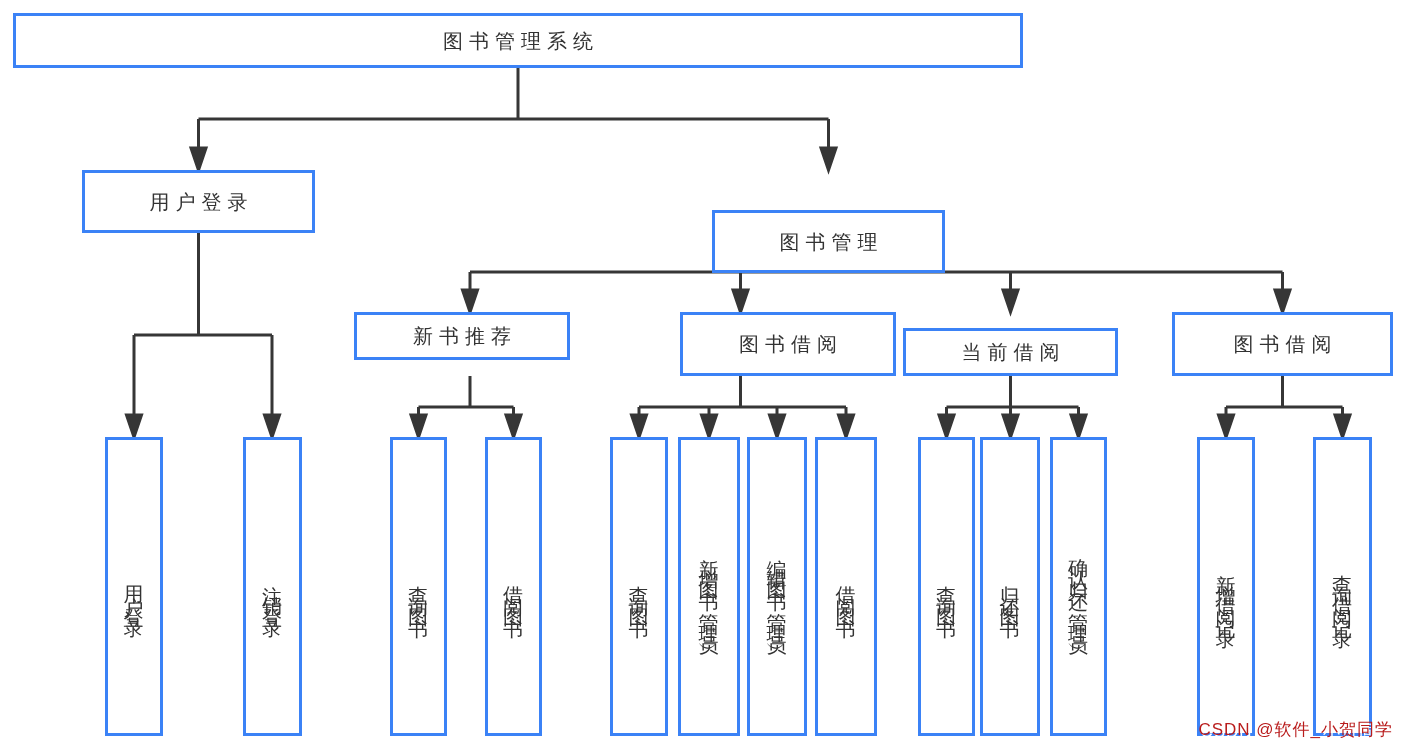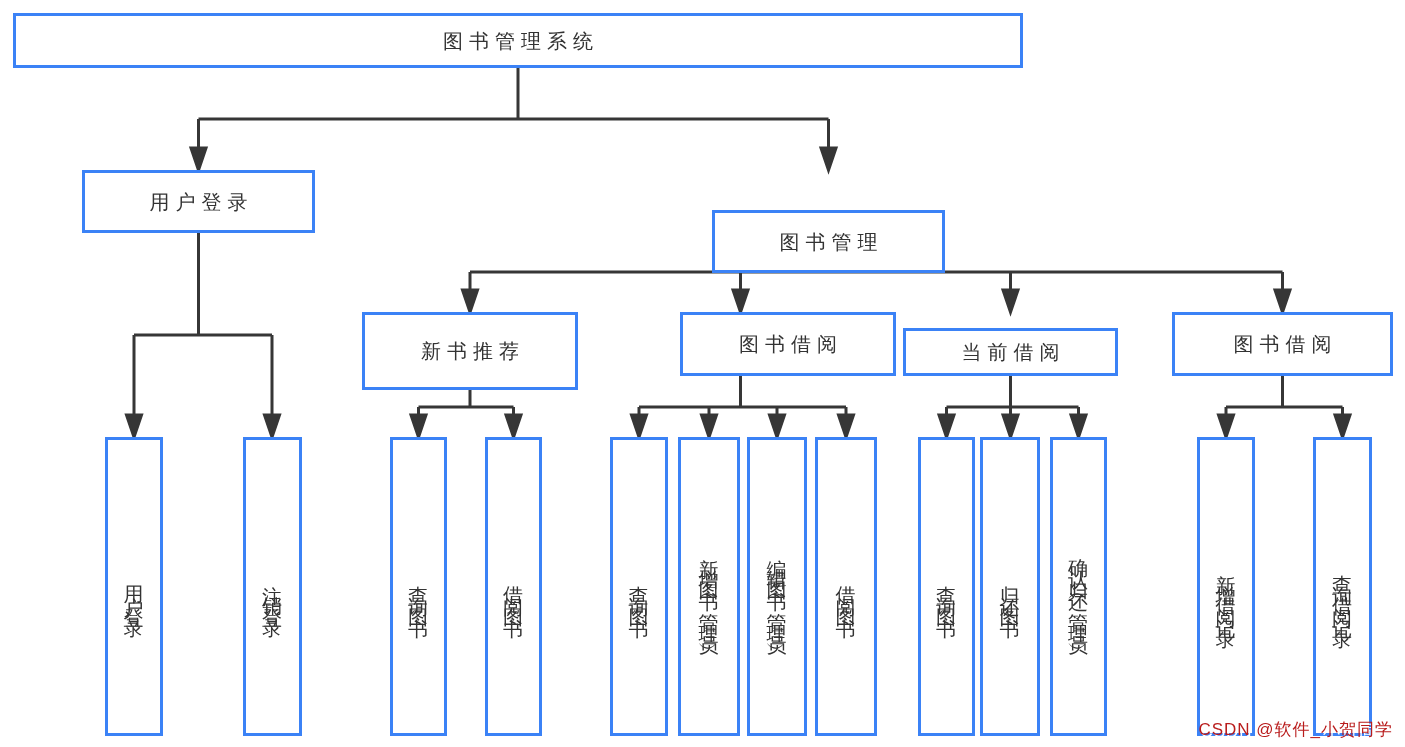--- a/index.html
+++ b/index.html
@@ -112,21 +112,21 @@
     <span class="lbl">图书管理系统</span>
   </div>
 
   <div class="node hbox" style="left:82px;top:170px;width:233px;height:63px;">
     <span class="lbl">用户登录</span>
   </div>
   <div class="node hbox" style="left:712px;top:170px;width:233px;height:63px;margin-top:40px;">
     <span class="lbl">图书管理</span>
   </div>
 
-  <div class="node hbox" style="left:362px;top:312px;width:216px;height:78px;">
+  <div class="node hbox" style="left:354px;top:312px;width:216px;height:48px;">
     <span class="lbl">新书推荐</span>
   </div>
   <div class="node hbox" style="left:633px;top:312px;width:216px;height:64px;margin-left:47px;">
     <span class="lbl">图书借阅</span>
   </div>
   <div class="node hbox" style="left:903px;top:328px;width:215px;height:48px;">
     <span class="lbl">当前借阅</span>
   </div>
   <div class="node hbox" style="left:1172px;top:312px;width:221px;height:64px;">
     <span class="lbl">图书借阅</span>

